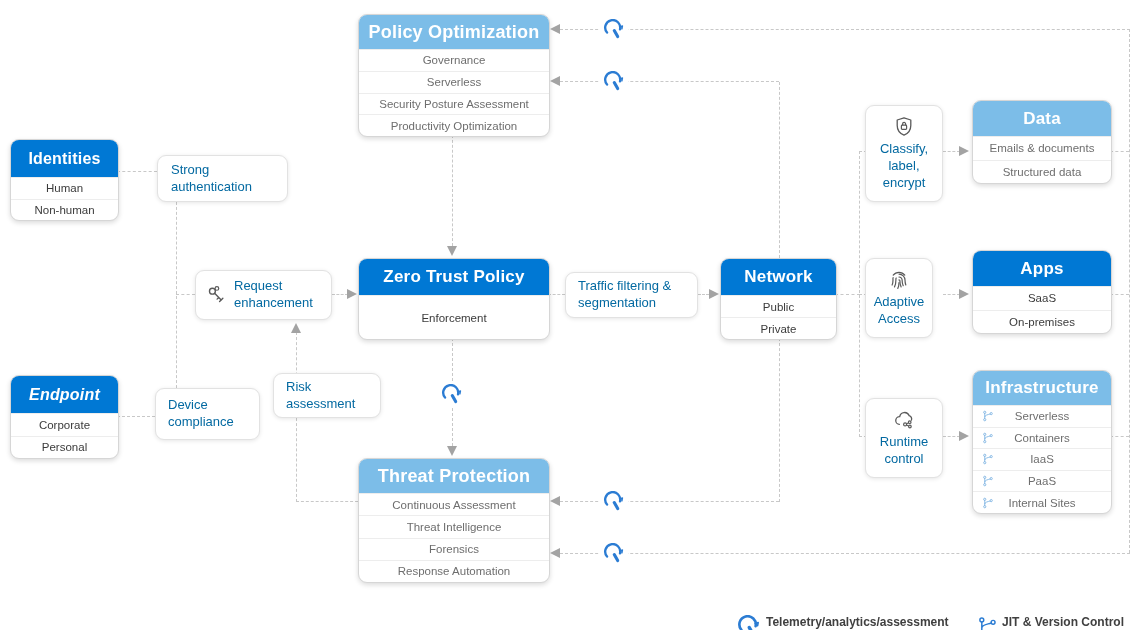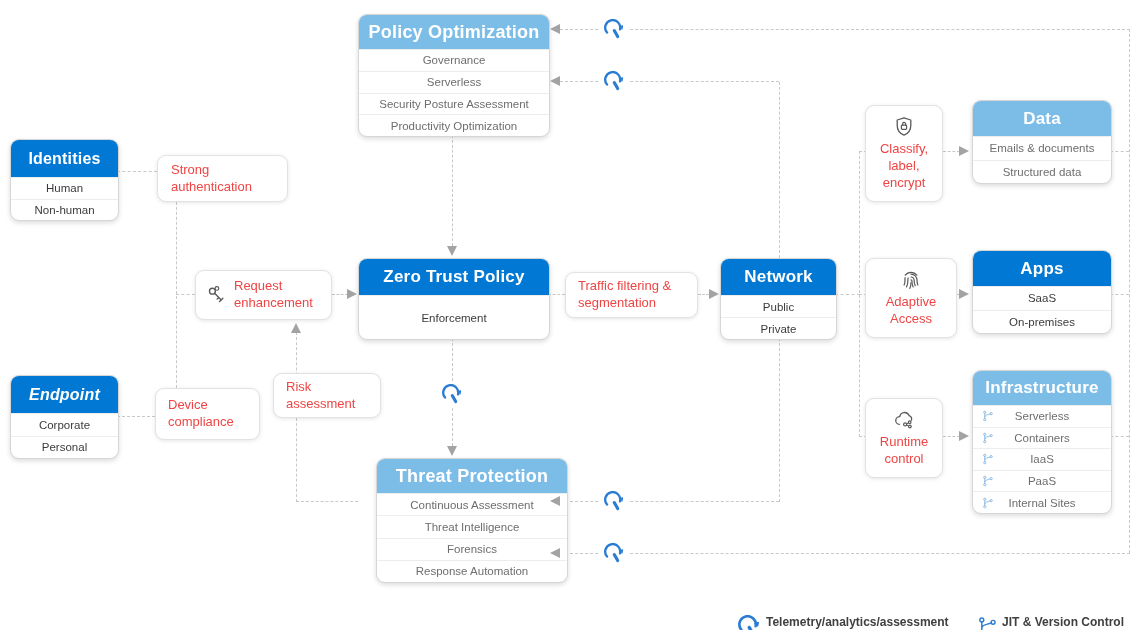--- a/index.html
+++ b/index.html
@@ -12,21 +12,21 @@
   .hd{color:#fff;font-weight:600;display:flex;align-items:center;justify-content:center;
       font-size:17px;letter-spacing:.2px;flex:0 0 auto;}
   .hd.dark{background:#0078d4;}
   .hd.light{background:#7cbde8;}
   .rows{display:flex;flex-direction:column;flex:1;}
   .row{flex:1;display:flex;align-items:center;justify-content:center;border-top:1px solid #ededed;
        font-size:11.5px;color:#6e6e6e;position:relative;}
   .primary .row{color:#3b3b3b;}
   
   .note{position:absolute;background:#fff;border:1px solid #e2e2e2;border-radius:9px;
-        box-shadow:0 1px 4px rgba(0,0,0,.10);color:#ef4444;font-size:13px;line-height:1.3;
+        box-shadow:0 1px 4px rgba(0,0,0,.10);color:#0369a1;font-size:13px;line-height:1.3;
         display:flex;align-items:center;z-index:2;box-sizing:border-box;}
   .note.center{flex-direction:column;justify-content:center;text-align:center;}
   .note .txt{padding:0 10px;}
   .note.center .txt{padding:2px 6px 0 6px;}
   
   .hl{position:absolute;border-top:1px dashed #c8c8c8;z-index:0;}
   .vl{position:absolute;border-left:1px dashed #c8c8c8;z-index:0;}
   .arr{position:absolute;width:0;height:0;z-index:3;}
   .arr.r{border-top:5px solid transparent;border-bottom:5px solid transparent;border-left:10px solid #a3a3a3;}
   .arr.l{border-top:5px solid transparent;border-bottom:5px solid transparent;border-right:10px solid #a3a3a3;}
@@ -195,21 +195,21 @@
   </div>
 
   <div class="box primary" style="left:720px;top:258px;width:115px;height:80px;">
     <div class="hd dark" style="height:36px;">Network</div>
     <div class="rows">
       <div class="row">Public</div>
       <div class="row">Private</div>
     </div>
   </div>
 
-  <div class="box" style="left:376px;top:458px;width:190px;height:123px;">
+  <div class="box" style="left:358px;top:458px;width:190px;height:123px;">
     <div class="hd light" style="height:34px;font-size:18px;">Threat Protection</div>
     <div class="rows">
       <div class="row">Continuous Assessment</div>
       <div class="row">Threat Intelligence</div>
       <div class="row">Forensics</div>
       <div class="row">Response Automation</div>
     </div>
   </div>
 
   <div class="box" style="left:972px;top:100px;width:138px;height:82px;">
@@ -301,21 +301,21 @@
 
   <div class="note center" style="left:865px;top:105px;width:78px;height:97px;">
     <span class="note-ic icon-gray">
         <svg width="24" height="24">
           <use href="#i-shieldlock"></use>
         </svg>
       </span>
     <div class="txt">Classify, label, encrypt</div>
   </div>
 
-  <div class="note center" style="left:865px;top:258px;width:92px;height:80px;">
+  <div class="note center" style="left:865px;top:258px;width:68px;height:80px;">
     <span class="note-ic icon-gray">
         <svg width="24" height="24">
           <use href="#i-fingerprint"></use>
         </svg>
       </span>
     <div class="txt">Adaptive Access</div>
   </div>
 
   <div class="note center" style="left:865px;top:398px;width:78px;height:80px;">
     <span class="note-ic icon-gray">

